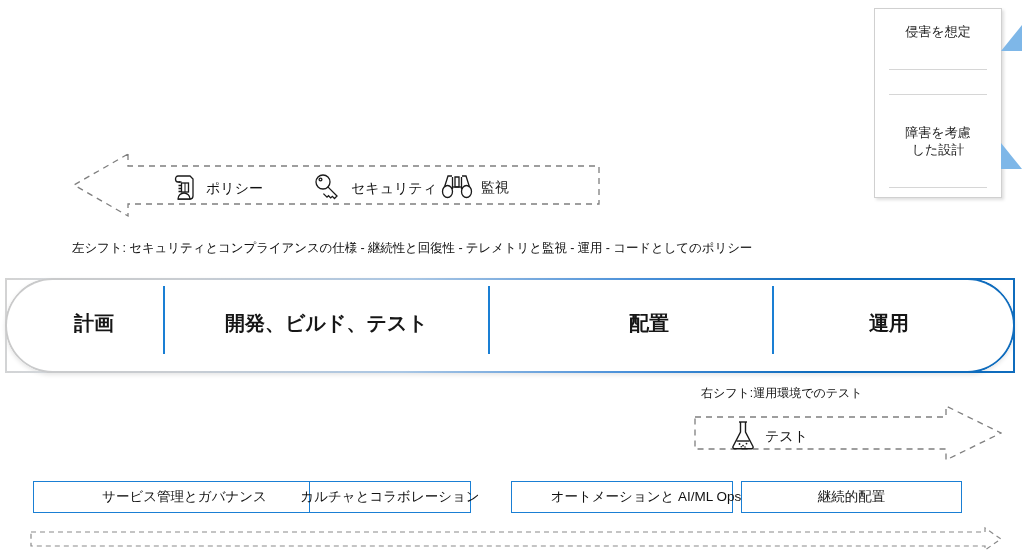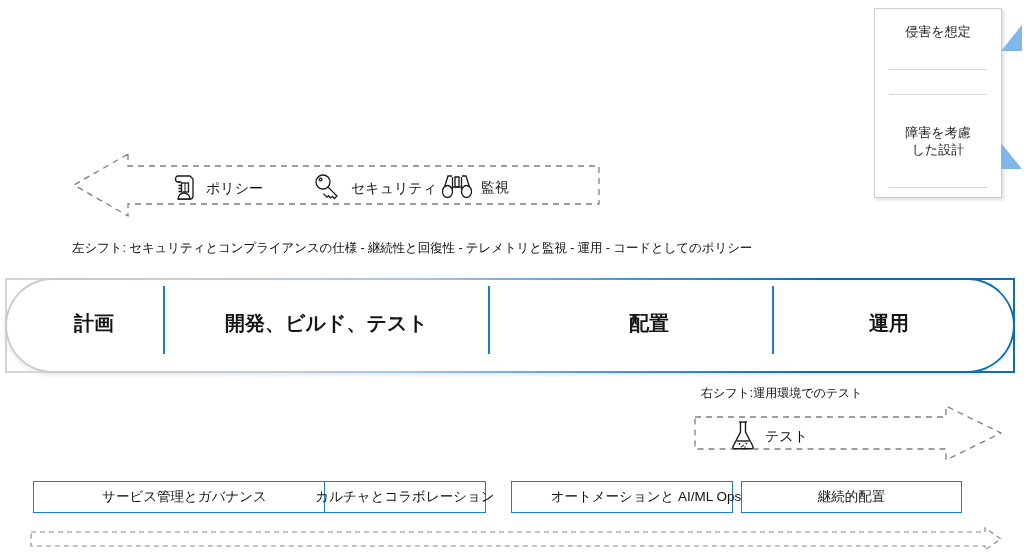--- a/index.html
+++ b/index.html
@@ -201,21 +201,21 @@
     background: #ffffff;
     box-sizing: border-box;
     display: flex;
     align-items: center;
     justify-content: center;
     font-size: 13.5px;
     color: #111;
     white-space: nowrap;
   }
   #cap-box-0 { left: 33px;  width: 303px; }
-  #cap-box-1 { left: 324px; width: 162px; }
+  #cap-box-1 { left: 309px; width: 162px; }
   #cap-box-2 { left: 511px; width: 222px; padding-left: 48px; }
   #cap-box-3 { left: 741px; width: 221px; }
 
   
   #bottom-arrow {
     position: absolute;
     left: 30px;
     top: 527px;
     width: 972px;
     height: 24px;

